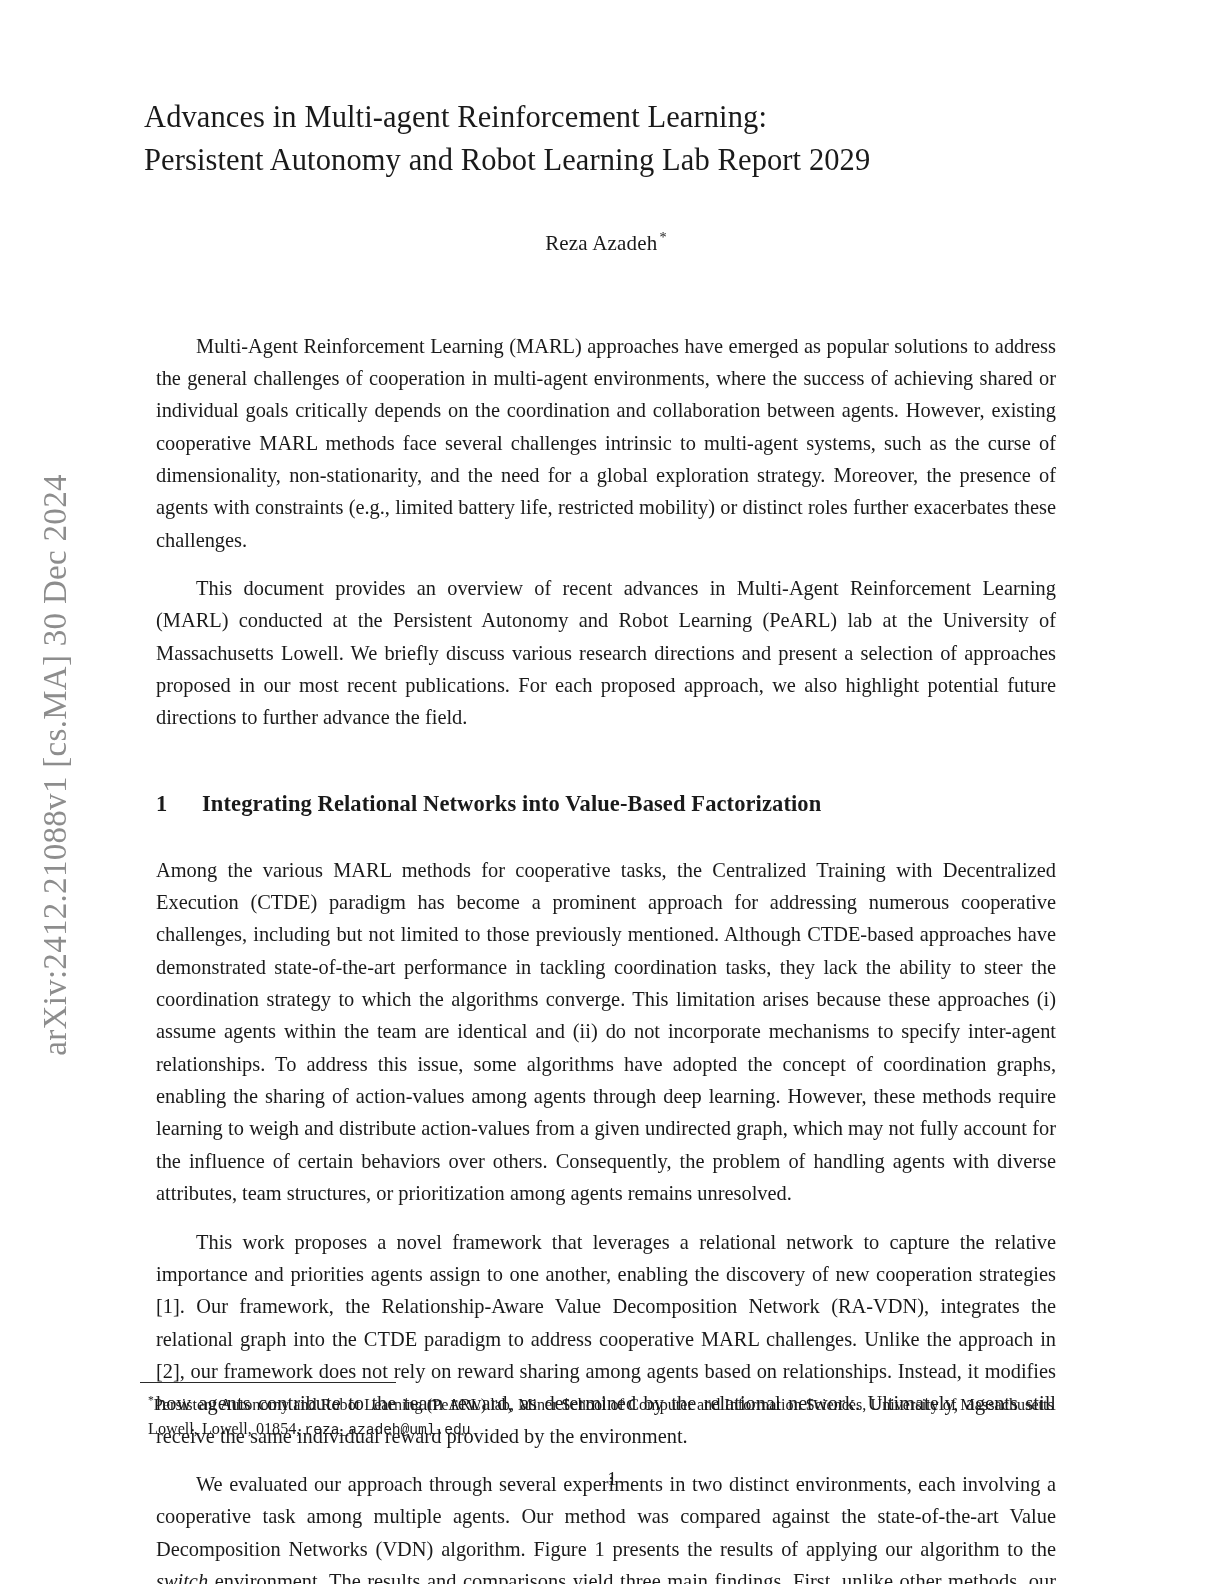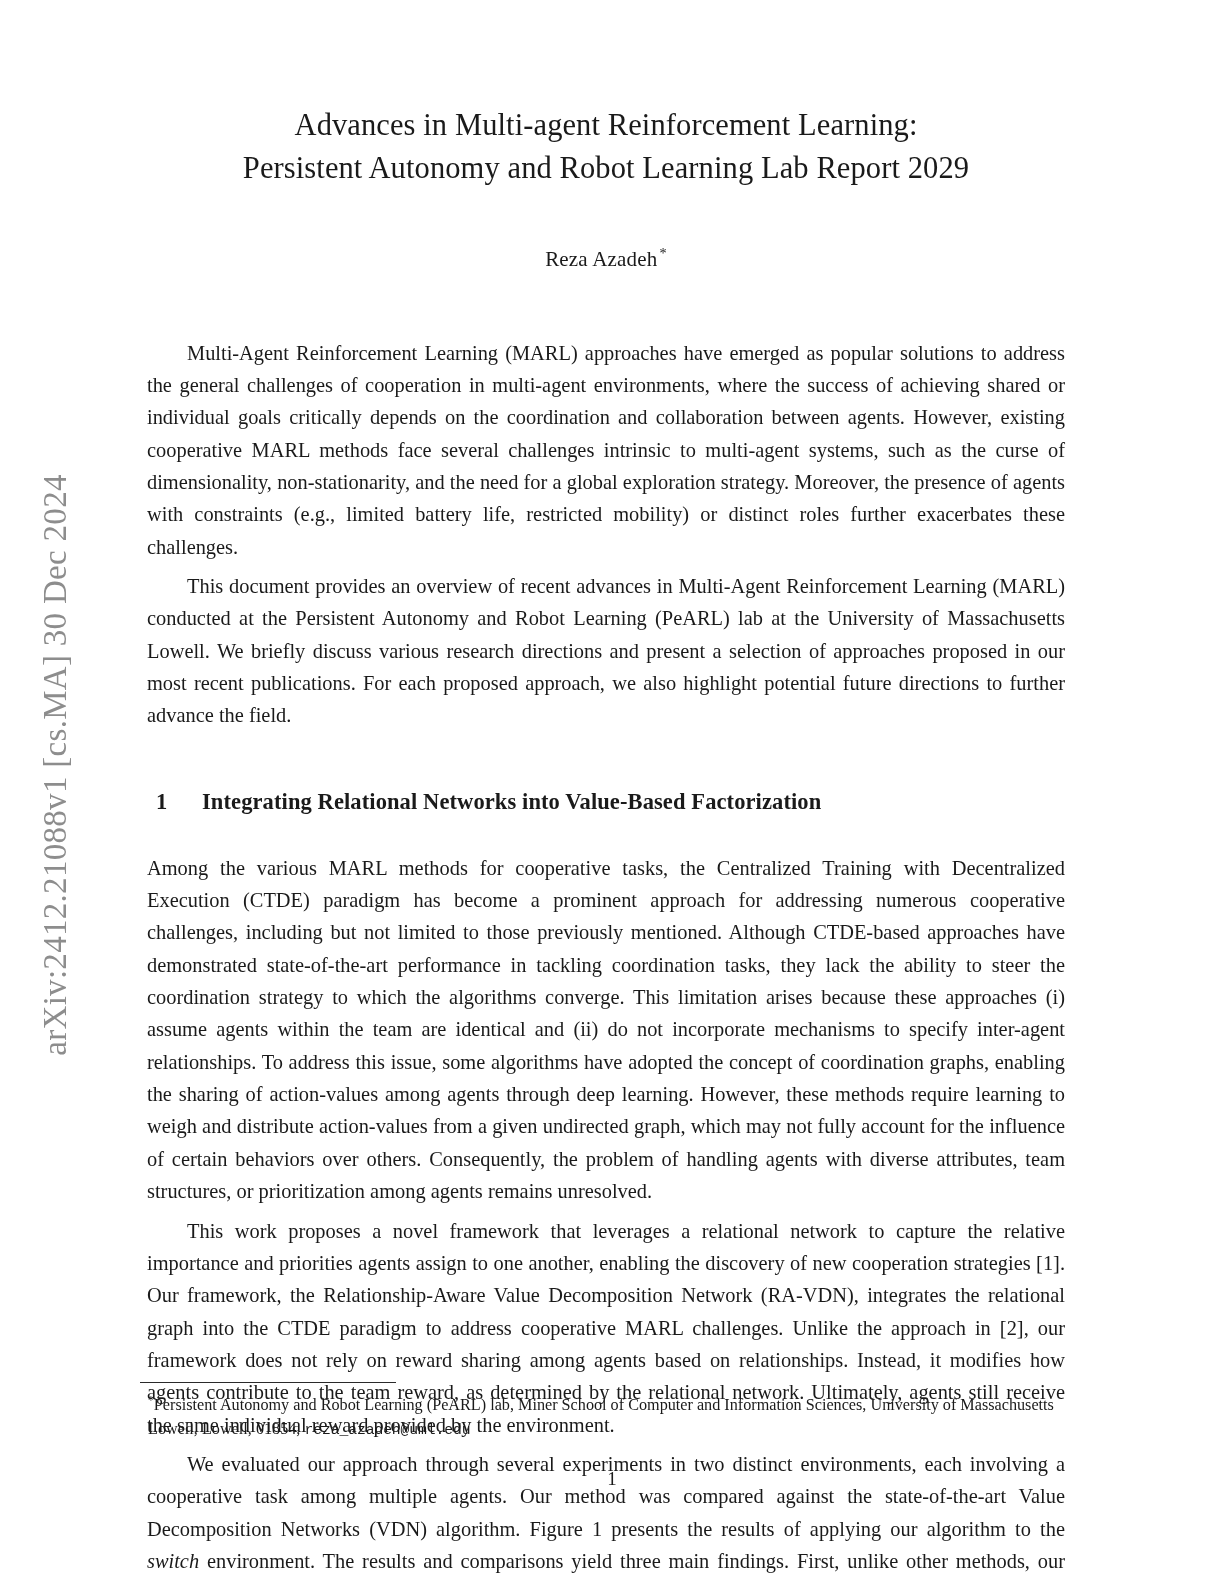--- a/index.html
+++ b/index.html
@@ -37,23 +37,22 @@
 
   
   .content {
     position: absolute;
     left: 140px;
     top: 0;
     width: 932px;
   }
 
   .title {
-    margin: 12px;
+    margin: 4px;
     padding-top: 92px;
-    text-align: center;
     font-size: 30.5px;
     font-weight: normal;
     line-height: 1.42;
     letter-spacing: 0.1px;
   }
   .title-line { display: block; }
 
   .author {
     margin: 0;
     padding-top: 42px;
@@ -64,21 +63,21 @@
   }
   .author sup {
     font-size: 0.68em;
     vertical-align: super;
     margin-left: 2px;
   }
 
   .abstract-block { padding-top: 58px; }
 
   p.para {
-    margin: 7px;
+    margin: 16px;
     font-size: 20.4px;
     line-height: 1.585;
     text-align: justify;
     text-indent: 40px;
     hyphens: none;
   }
   p.para.noindent { text-indent: 0; }
 
   h2.section-heading {
     margin: 16px;

